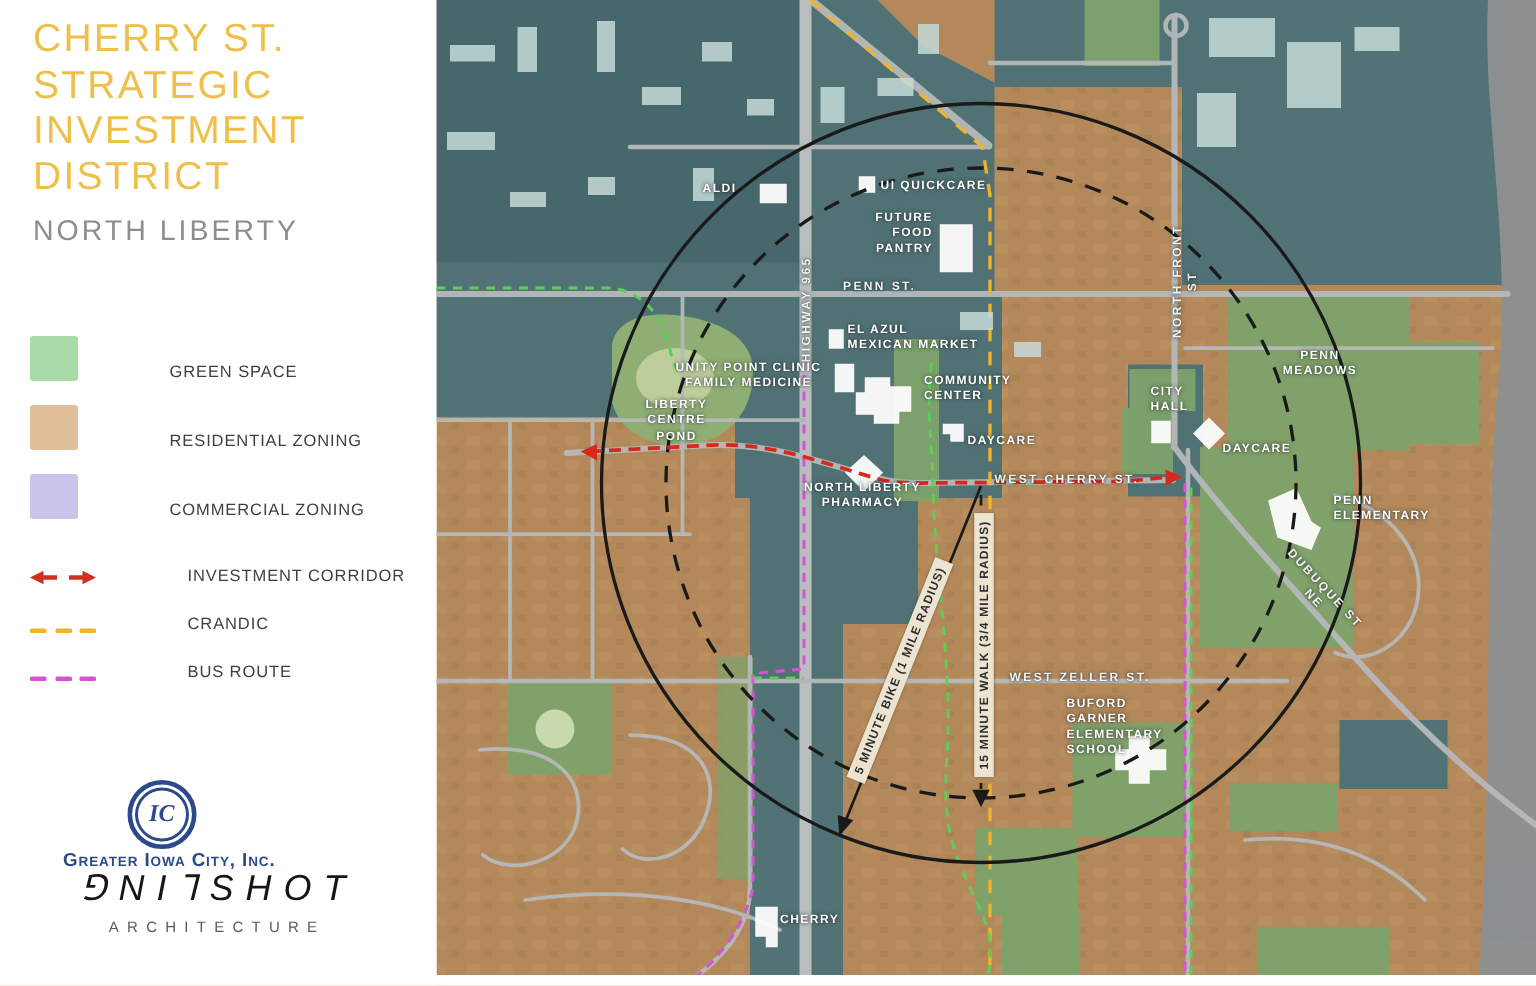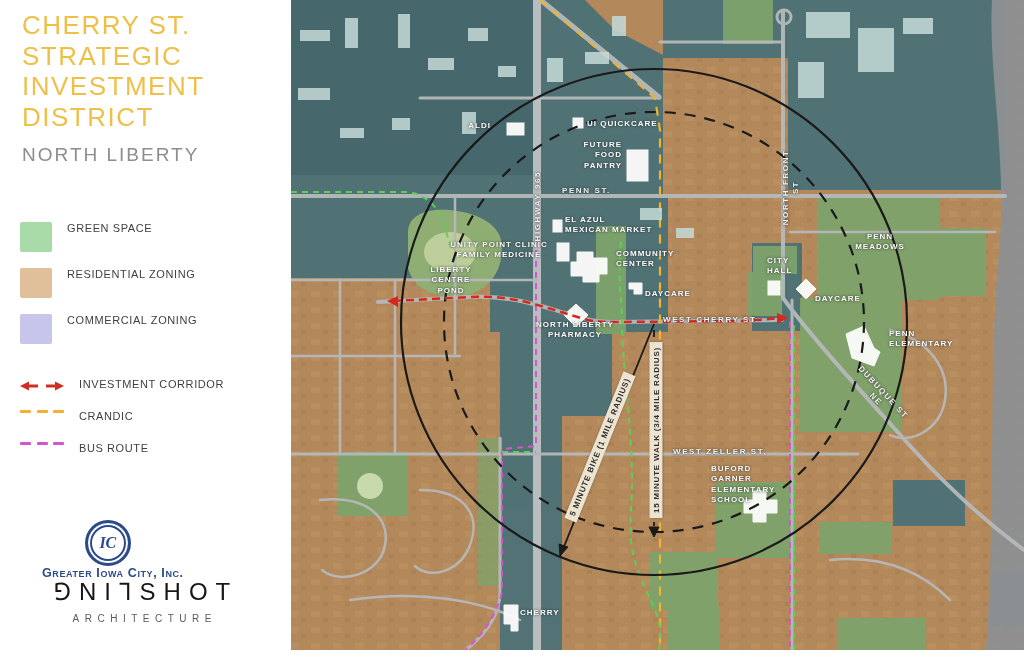--- a/index.html
+++ b/index.html
@@ -5,38 +5,38 @@
   html,body{margin:0;padding:0;background:#fff;}
   .stage{position:relative;width:1024px;height:657px;background:#fff;overflow:hidden;
          font-family:"Liberation Sans",sans-serif;}
   
   .sidebar{position:absolute;left:0;top:0;width:291px;height:657px;background:#fff;}
   .title{position:absolute;left:22px;top:10px;margin:0;font-size:26px;font-weight:400;
          letter-spacing:1.5px;line-height:1.18;color:#eec04a;white-space:pre-line;}
   .subtitle{position:absolute;left:22px;top:144px;margin:0;font-size:19px;font-weight:400;
          letter-spacing:2px;color:#8d8d8d;}
   .legend{position:absolute;left:20px;top:222px;width:260px;}
-  .lrow{display:flex;align-items:flex-start;margin-bottom:14px;height:32px;}
+  .lrow{display:flex;align-items:flex-end;margin-bottom:14px;height:32px;gap:46px;}
   .lrow.line{height:12px;margin-bottom:20px;}
   .sw{width:32px;height:30px;border-radius:2px;flex:0 0 32px;}
   .llabel{margin-left:15px;font-size:11px;letter-spacing:.6px;color:#3f3f3f;font-weight:400;}
   .dashes{width:44px;display:flex;justify-content:space-between;flex:0 0 44px;}
   .dashes i{display:block;width:11px;height:3px;border-radius:1px;}
   .arrowpair{width:44px;flex:0 0 44px;height:12px;position:relative;}
   .legend .spacer{height:18px;}
   
   .gic{position:absolute;left:32px;top:520px;display:flex;align-items:center;flex-direction:column;}
   .gic-circle{width:40px;height:40px;border-radius:50%;border:3px solid #2b4a8b;
       box-shadow:inset 0 0 0 2px #fff,inset 0 0 0 4px #2b4a8b;display:flex;align-items:center;
       justify-content:center;color:#2b4a8b;font-weight:700;font-size:16px;
       font-family:"Liberation Serif",serif;font-style:italic;}
   .gic-name{margin-left:10px;color:#2b4a8b;font-weight:700;font-size:12.5px;
       font-variant:small-caps;letter-spacing:.6px;}
   .sling{position:absolute;left:28px;top:574px;width:228px;text-align:center;}
-  .sling-word{font-size:24px;font-weight:500;letter-spacing:8px;color:#161616;text-indent:8px;}
+  .sling-word{font-size:24px;font-weight:500;letter-spacing:8px;color:#161616;text-indent:8px;font-style:italic;}
   .sling-sub{margin-top:6px;font-size:10px;font-weight:400;letter-spacing:5.5px;color:#5a5a5a;text-indent:5.5px;}
   
   .map{position:absolute;left:291px;top:0;width:733px;height:650px;}
   .map svg{position:absolute;left:0;top:0;}
   .lbl{position:absolute;color:#fff;font-weight:700;font-size:8px;letter-spacing:1px;
        line-height:1.3;text-shadow:0 0 3px rgba(30,35,35,.75),0 0 1px rgba(30,35,35,.6);
        white-space:pre-line;}
   .street{color:rgba(255,255,255,.93);letter-spacing:1.6px;}
   .rot{transform-origin:center center;text-align:center;}
   .tag{position:absolute;background:#ece4d1;color:#2e2e2e;font-weight:700;font-size:8px;

